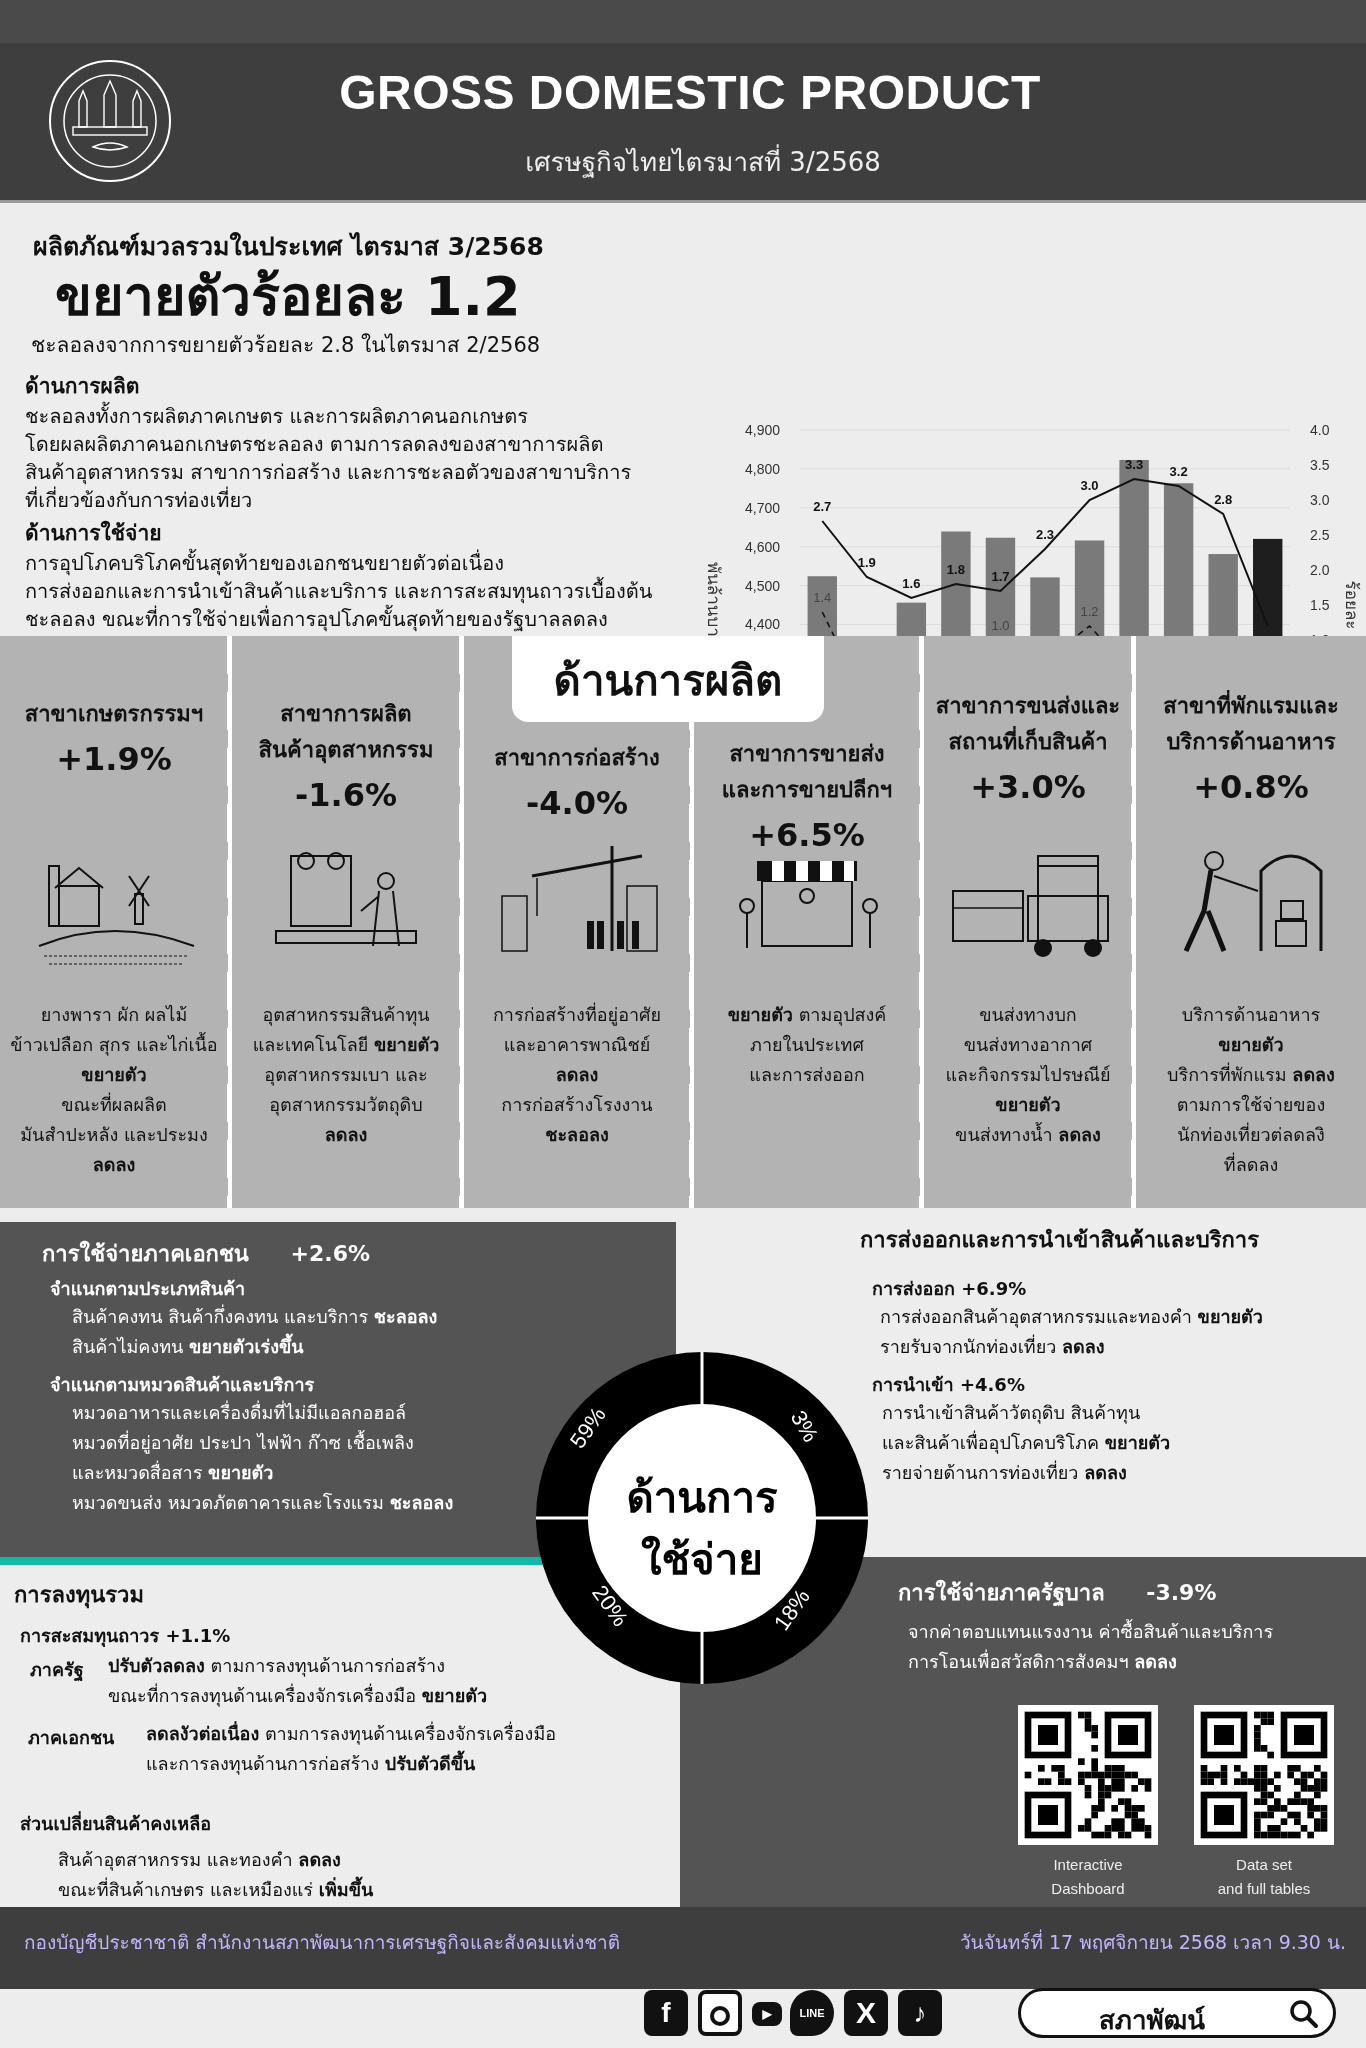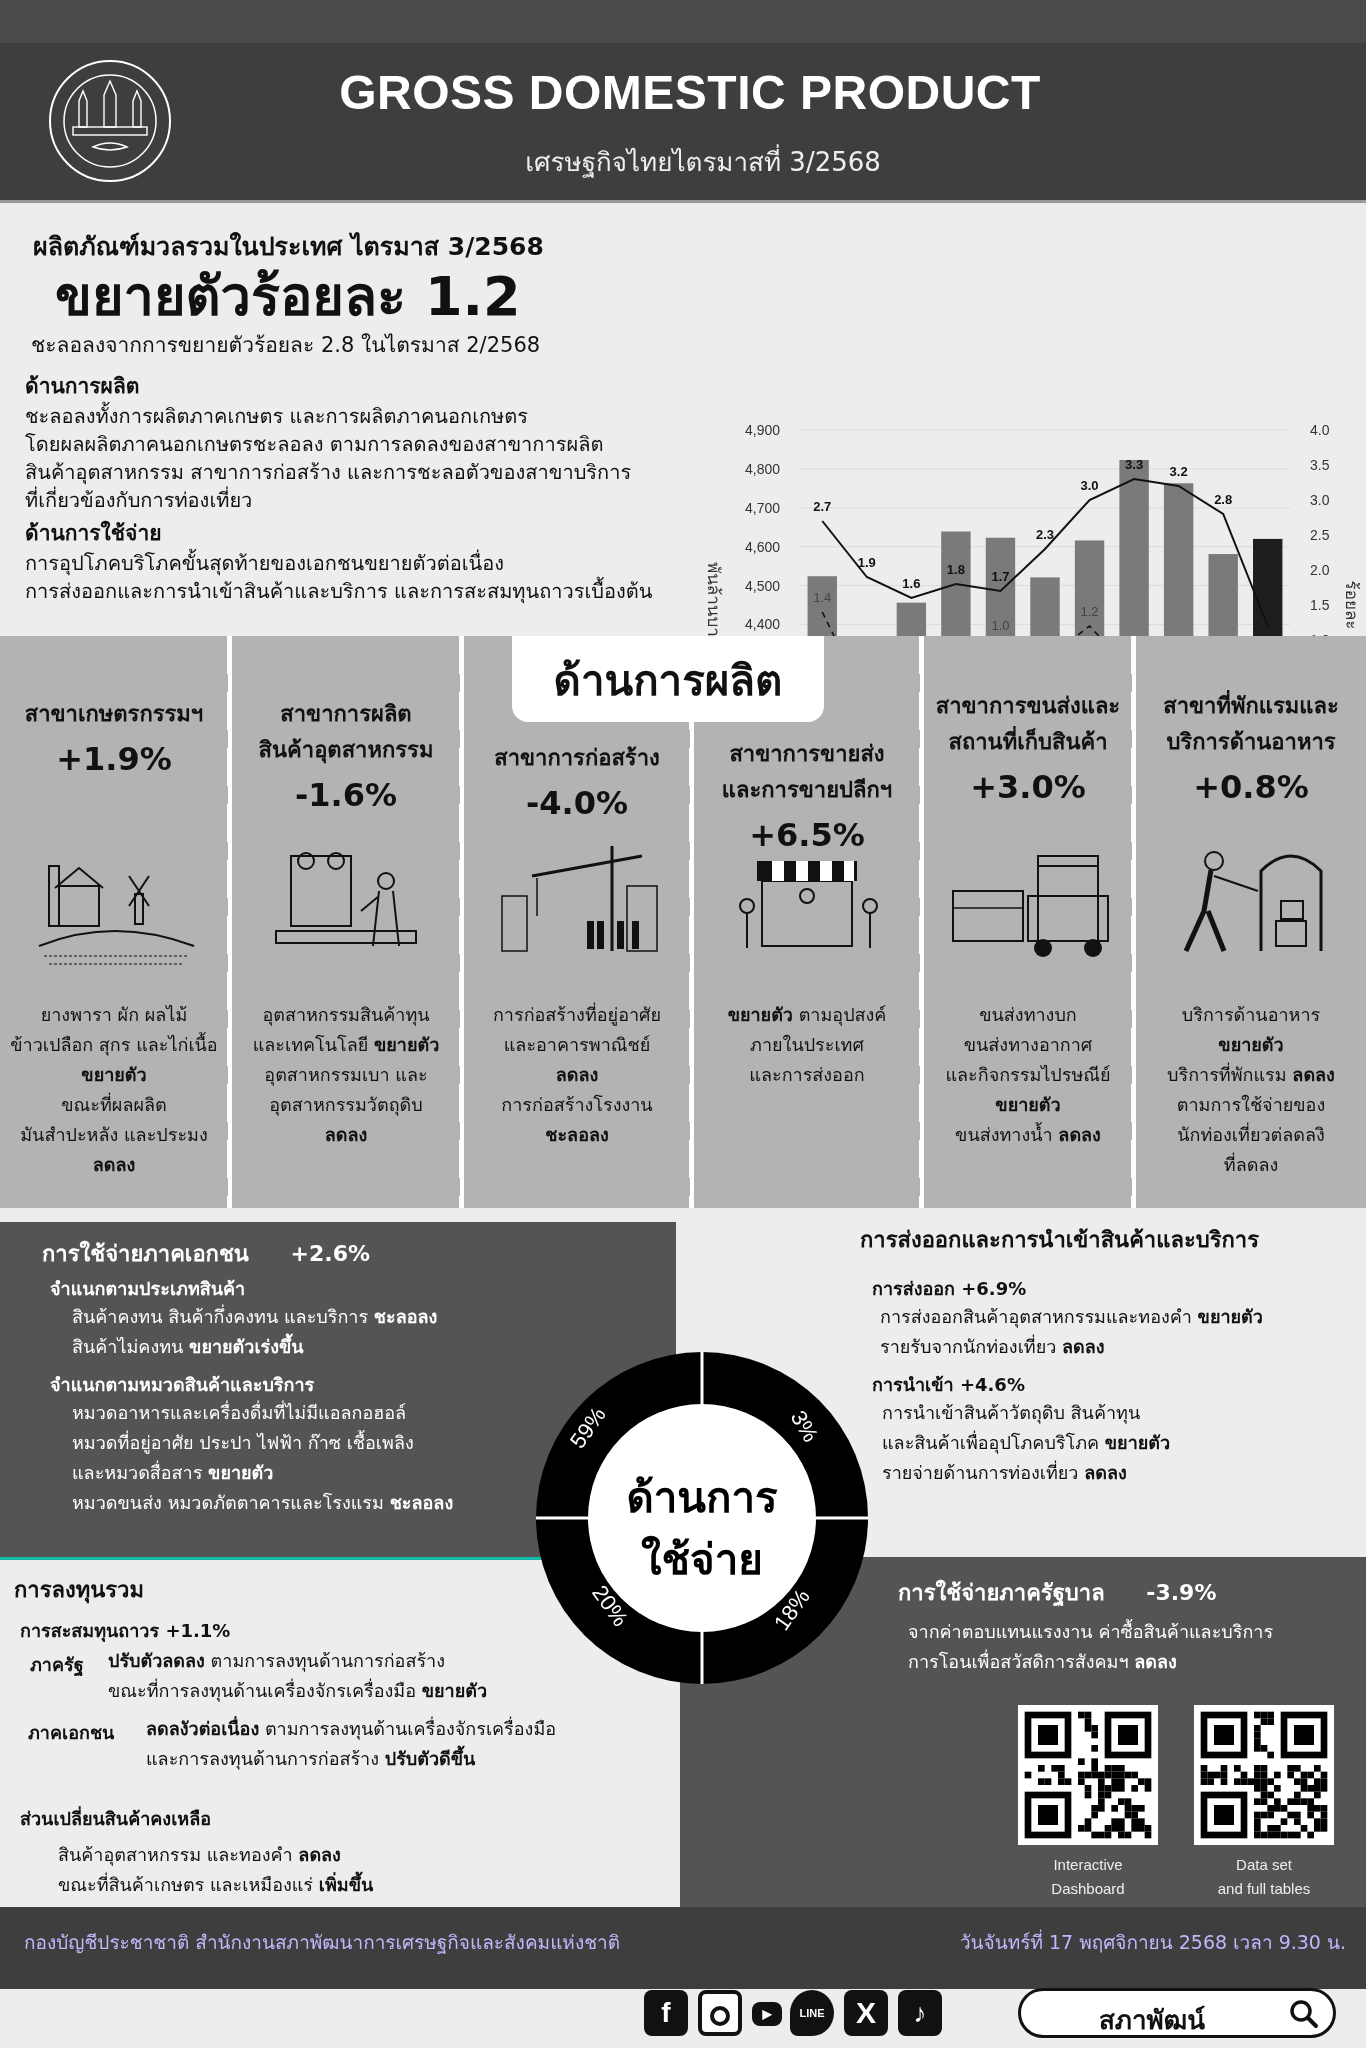--- a/index.html
+++ b/index.html
@@ -29,21 +29,21 @@
   .prod-title { font-weight: bold; font-size: 22px; line-height: 36px; color: #111; }
   .prod-val { font-weight: bold; font-size: 32px; margin-top: 8px; color: #111; }
   .prod-desc { position: absolute; left: 0; right: 0; top: 364px; font-size: 18px; line-height: 30px; color: #111; }
   .prod-desc b { font-weight: bold; }
   .prod-header { position: absolute; left: 512px; top: 0; width: 312px; height: 86px; background: #fff; border-radius: 0 0 16px 16px; text-align: center; font-weight: bold; font-size: 42px; line-height: 90px; z-index: 3; }
 
   
   .exp-q { position: absolute; }
   .q-tl { left: 0; top: 1222px; width: 676px; height: 335px; background: #545454; color: #fff; }
   .q-tr { left: 680px; top: 1222px; width: 686px; height: 335px; background: #ededed; }
-  .q-bl { left: 0; top: 1557px; width: 676px; height: 350px; background: #ededed; border-top: 3px solid #14b8a6; }
+  .q-bl { left: 0; top: 1557px; width: 676px; height: 350px; background: #ededed; border-top: 8px solid #14b8a6; }
   .q-br { left: 680px; top: 1557px; width: 686px; height: 350px; background: #545454; color: #fff; }
   .q-h { font-weight: bold; font-size: 22px; }
   .q-sh { font-weight: bold; font-size: 18px; }
   .q-p { font-size: 18px; line-height: 30px; }
   .q-p b { font-weight: bold; }
 
   .donut { position: absolute; left: 536px; top: 1352px; width: 332px; height: 332px; z-index: 4; }
 
   .qr { position: absolute; width: 140px; height: 140px; background: #fff; }
   .qr-label { position: absolute; width: 160px; text-align: center; font-size: 15px; line-height: 24px; color: #eee; font-family: "Liberation Sans", sans-serif; }
@@ -86,20 +86,21 @@
     <div class="sum-p">
       <div>ชะลอลงทั้งการผลิตภาคเกษตร และการผลิตภาคนอกเกษตร</div>
       <div>โดยผลผลิตภาคนอกเกษตรชะลอลง ตามการลดลงของสาขาการผลิต</div>
       <div>สินค้าอุตสาหกรรม สาขาการก่อสร้าง และการชะลอตัวของสาขาบริการ</div>
       <div>ที่เกี่ยวข้องกับการท่องเที่ยว</div>
     </div>
     <div class="sum-h">ด้านการใช้จ่าย</div>
     <div class="sum-p">
       <div>การอุปโภคบริโภคขั้นสุดท้ายของเอกชนขยายตัวต่อเนื่อง</div>
       <div>การส่งออกและการนำเข้าสินค้าและบริการ และการสะสมทุนถาวรเบื้องต้น</div>
+      <div>ชะลอลง ขณะที่การใช้จ่ายเพื่อการอุปโภคขั้นสุดท้ายของรัฐบาลลดลง</div>
     </div>
   </div>
   <div class="chart" id="gdp-chart"><svg width="666" height="415" viewBox="0 0 666 415">
         <line x1="100" x2="590" y1="368" y2="368" stroke="#dcdcdc" stroke-width="1"></line>
         <text x="80" y="373" text-anchor="end" font-size="14" fill="#333">4,000</text>
         <line x1="100" x2="590" y1="329.1111111111111" y2="329.1111111111111" stroke="#dcdcdc" stroke-width="1"></line>
         <text x="80" y="334.1111111111111" text-anchor="end" font-size="14" fill="#333">4,100</text>
         <line x1="100" x2="590" y1="290.22222222222223" y2="290.22222222222223" stroke="#dcdcdc" stroke-width="1"></line>
         <text x="80" y="295.22222222222223" text-anchor="end" font-size="14" fill="#333">4,200</text>
         <line x1="100" x2="590" y1="251.33333333333331" y2="251.33333333333331" stroke="#dcdcdc" stroke-width="1"></line>

